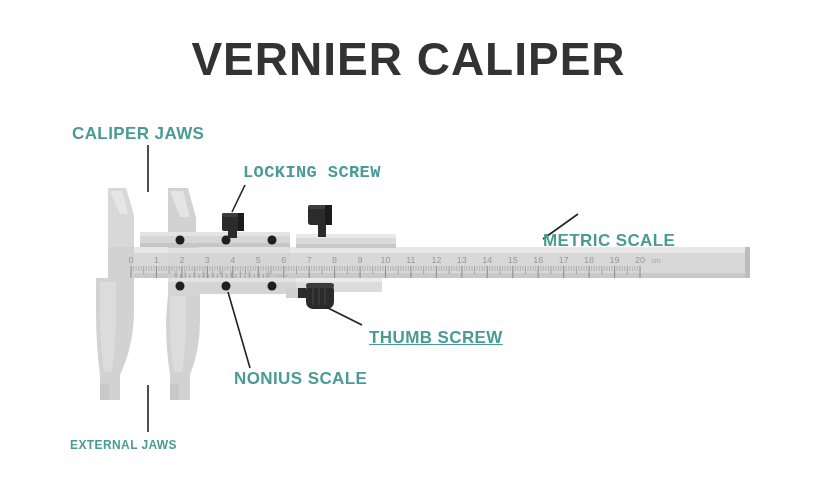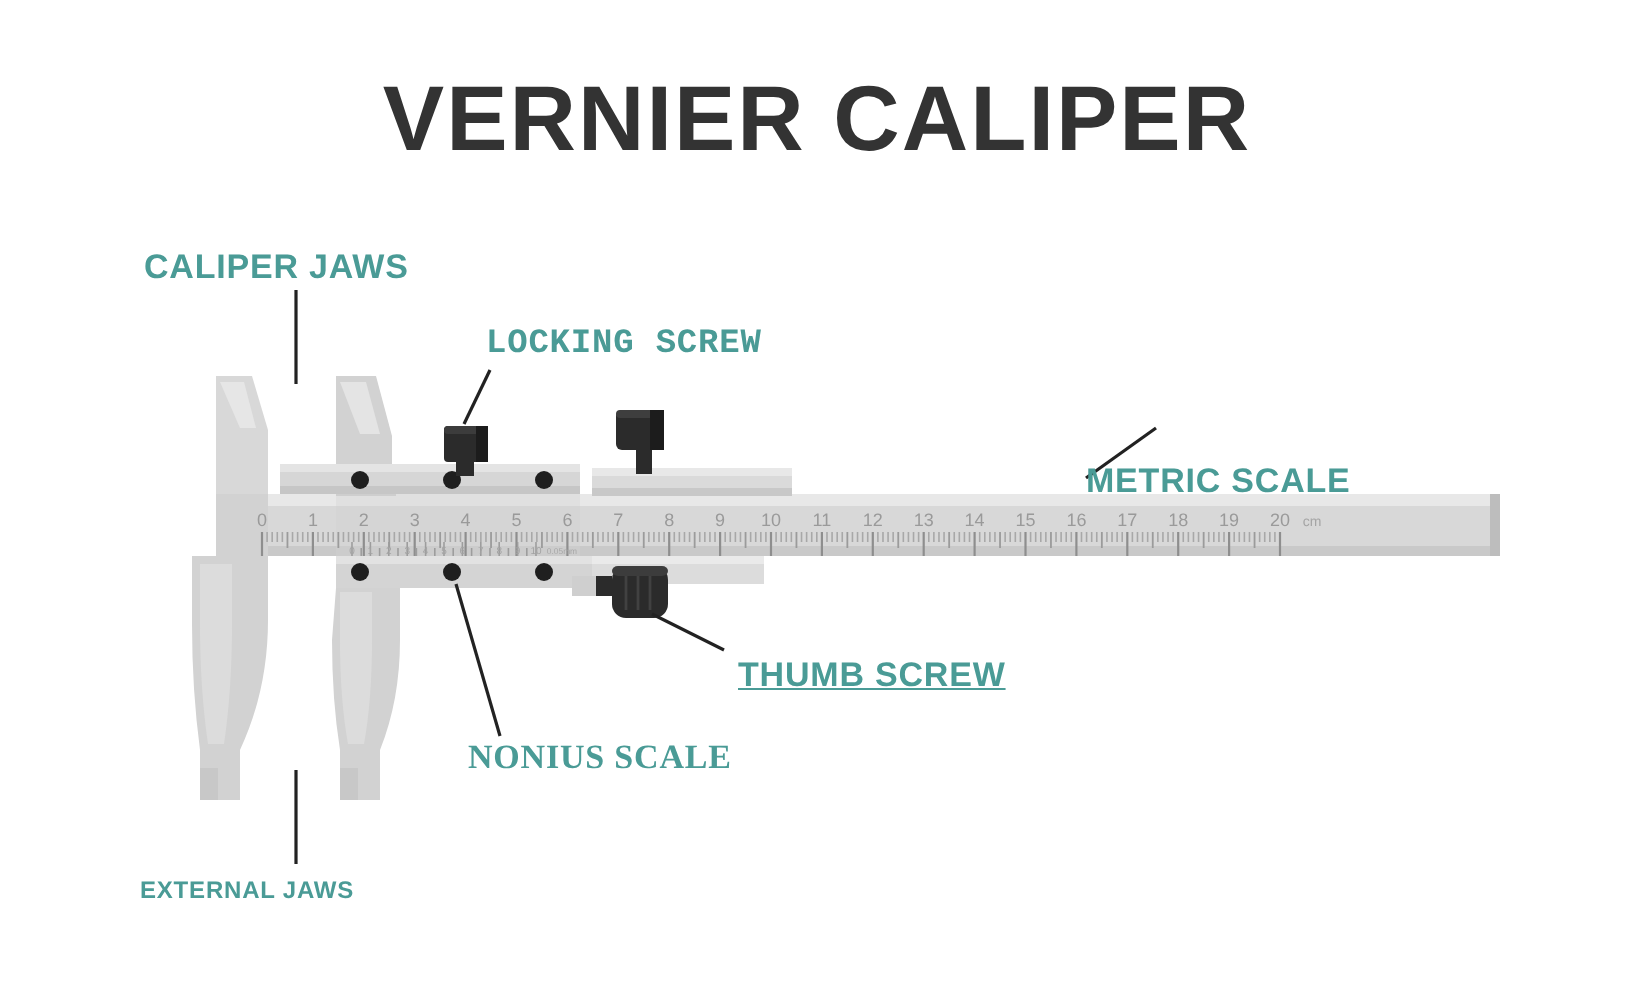--- a/index.html
+++ b/index.html
@@ -27,21 +27,21 @@
     font-size:46px;
     font-weight:bold;
     color:#333333;
     letter-spacing:1px;
     font-family:"Liberation Sans", sans-serif;
   }
   .l-internal{left:72px;  top:124px; font-size:17px;}
   .l-locking {left:243px; top:163px; font-size:17px;font-family:Liberation Mono, monospace;}
   .l-metric  {left:543px; top:195px; font-size:17px;margin-top:36px;}
   .l-thumb   {left:369px; top:328px; font-size:17px;text-decoration:underline;}
-  .l-nonius  {left:234px; top:369px; font-size:17px;font-family:Liberation Serif, serif;}
+  .l-nonius  {left:234px; top:369px; font-size:17px;}
   .l-external{left:70px;  top:438px; font-size:12px;}
 </style>
 </head>
 <body>
 
 <div id="stage">
 
   <div id="title">VERNIER CALIPER</div>
 
   <svg id="art" width="817" height="500" viewBox="0 0 817 500">

